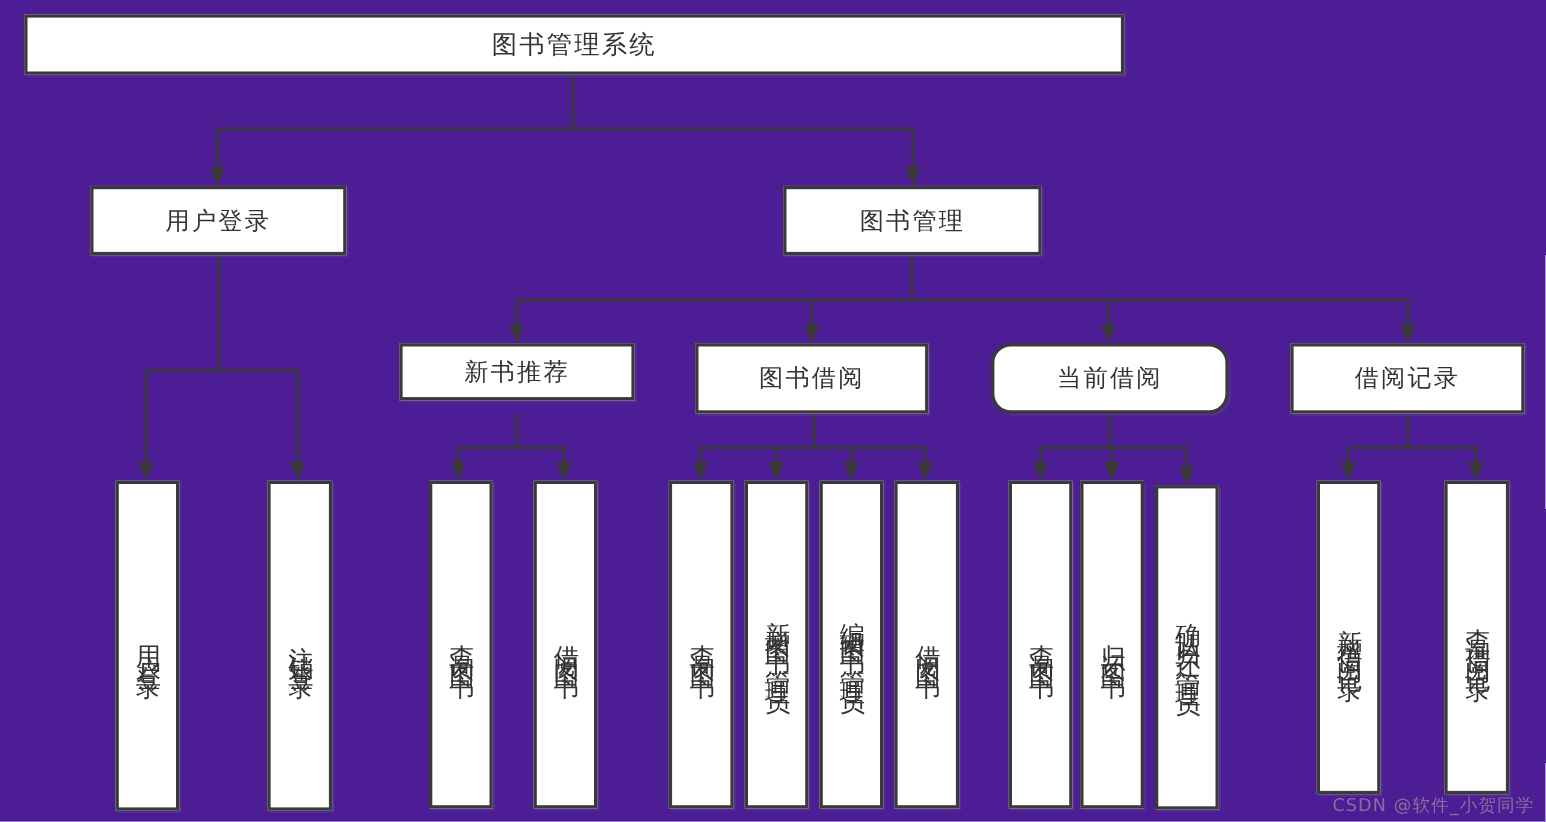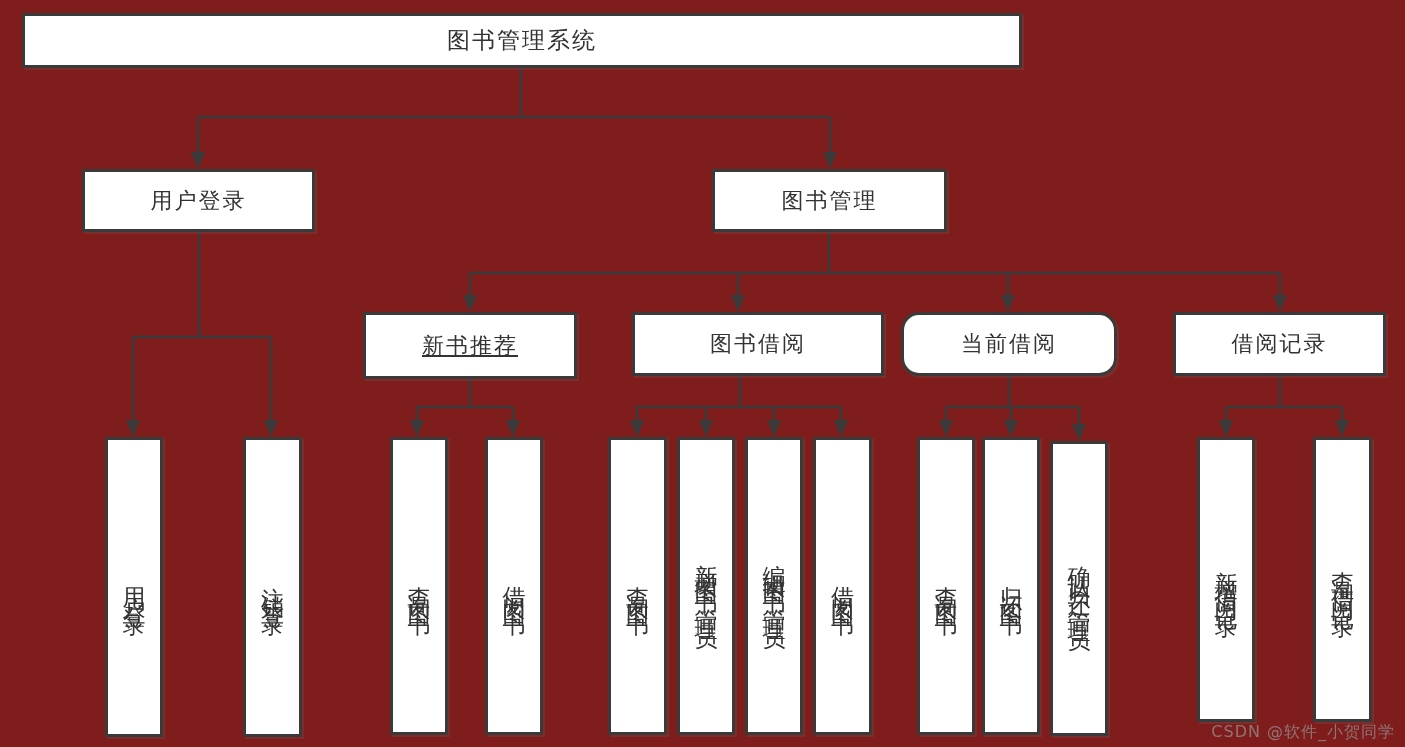--- a/index.html
+++ b/index.html
@@ -1,21 +1,21 @@
 <!DOCTYPE html>
 <html><head>
 <meta charset="utf-8">
 <style>
   html, body { margin: 0; padding: 0; background: #ffffff; }
   * { box-sizing: border-box; }
   #canvas {
     position: relative;
     width: 1405px;
     height: 747px;
-    background: #7f1d1d;
+    background: #4c1d95;
     font-family: "DejaVu Sans", "Liberation Sans", sans-serif;
     overflow: hidden;
   }
   #wires { position: absolute; left: 0; top: 0; width: 1405px; height: 747px; }
   .node {
     position: absolute;
     background: #ffffff;
     border: 3px solid #3a3a3a;
     display: flex;
     align-items: center;
@@ -83,24 +83,24 @@
     <span class="hlabel">图书管理系统</span>
   </div>
 
   <div class="node hbox" style="left:82px; top:169px; width:233px; height:63px;">
     <span class="hlabel">用户登录</span>
   </div>
   <div class="node hbox" style="left:712px; top:169px; width:235px; height:63px;">
     <span class="hlabel">图书管理</span>
   </div>
 
-  <div class="node hbox" style="left:363px; top:312px; width:214px; height:67px;text-decoration:underline;">
+  <div class="node hbox" style="left:363px; top:312px; width:214px; height:52px;">
     <span class="hlabel">新书推荐</span>
   </div>
-  <div class="node hbox" style="left:632px; top:312px; width:252px; height:64px;">
+  <div class="node hbox" style="left:632px; top:312px; width:212px; height:64px;">
     <span class="hlabel">图书借阅</span>
   </div>
   <div class="node hbox" style="left:901px; top:312px; width:216px; height:64px;border-radius:18px;">
     <span class="hlabel">当前借阅</span>
   </div>
   <div class="node hbox" style="left:1173px; top:312px; width:213px; height:64px;">
     <span class="hlabel">借阅记录</span>
   </div>
 
   <div class="node vbox" style="left:105px; top:437px; width:58px; height:300px;">

